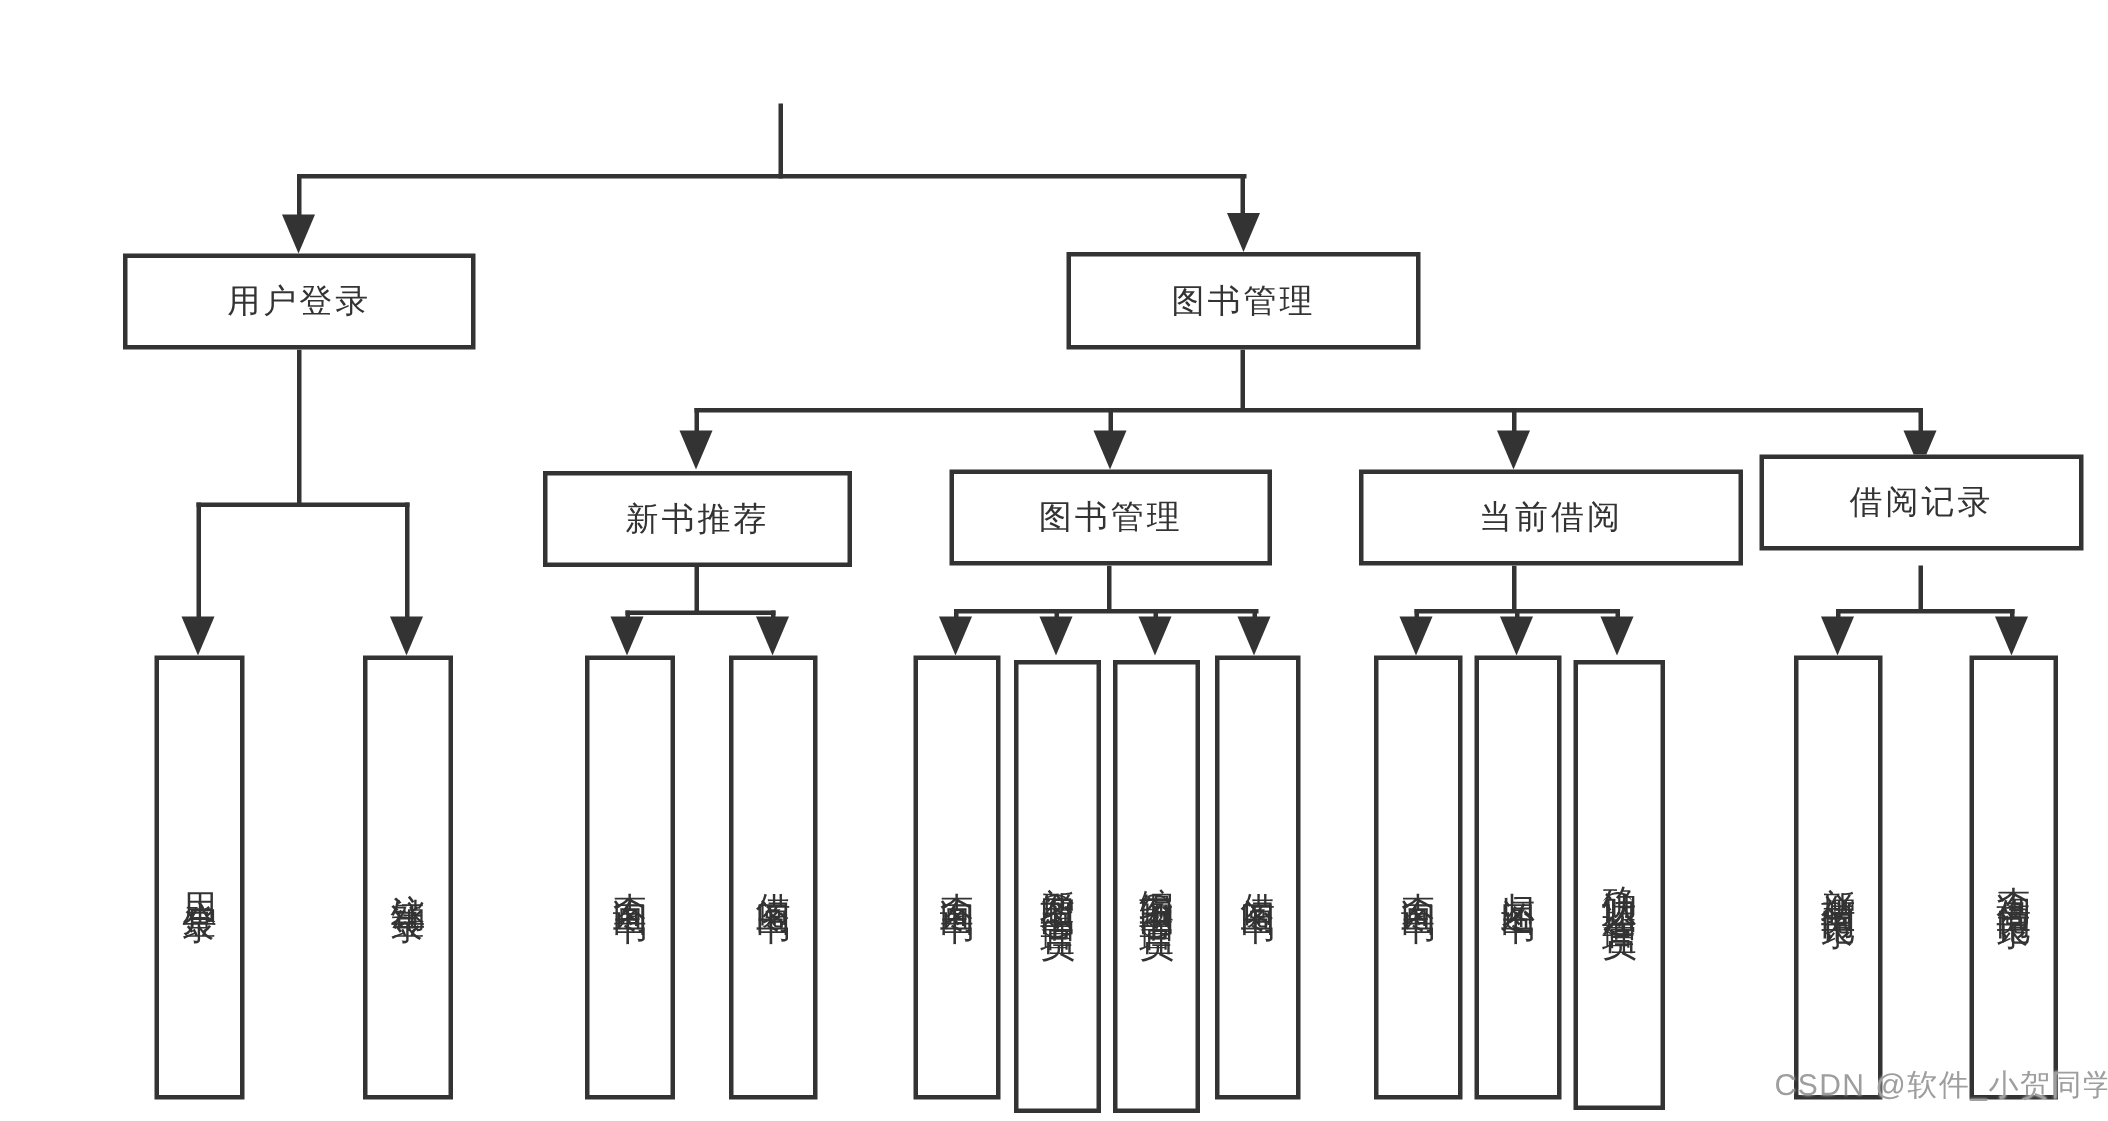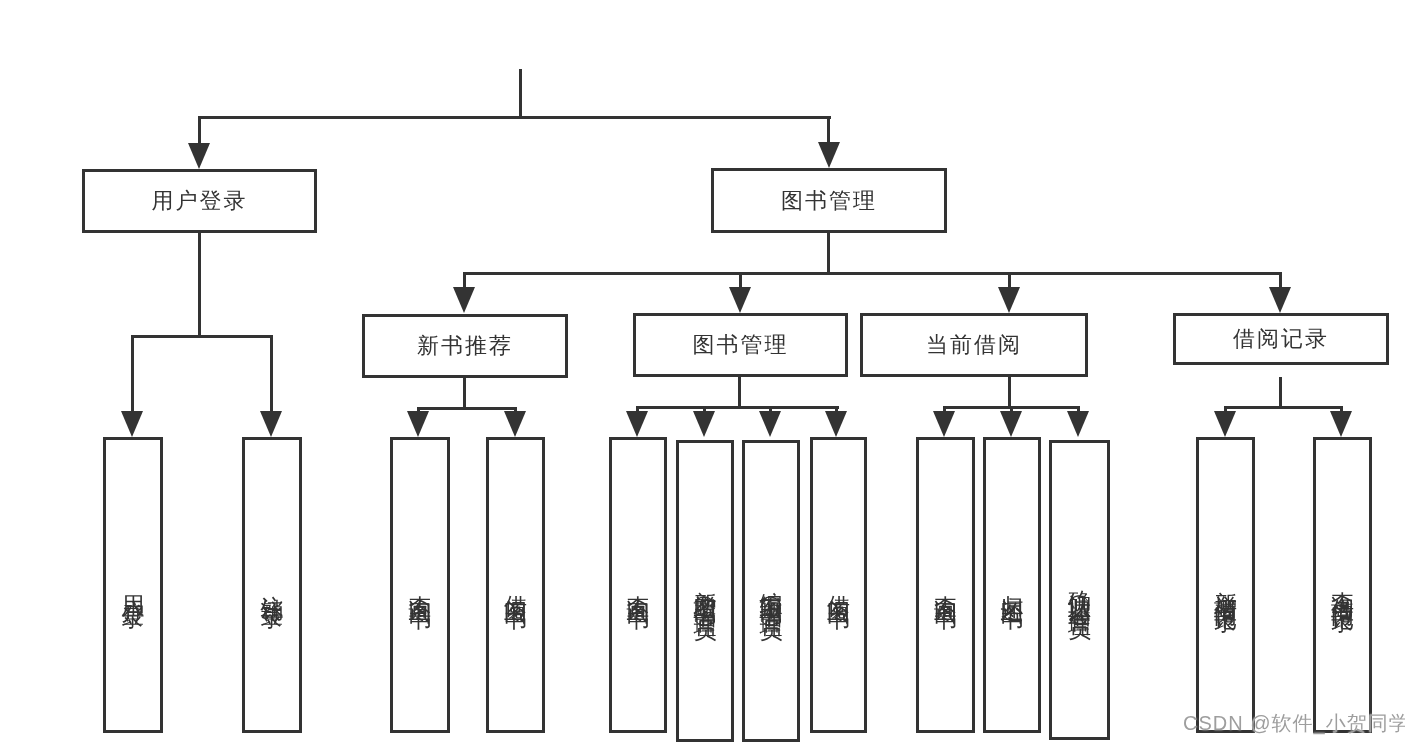--- a/index.html
+++ b/index.html
@@ -66,24 +66,24 @@
   <div class="arrow" style="left:998px;top:287px"></div>
   <div class="vline" style="left:1279px;top:272px;height:18px"></div>
   <div class="arrow" style="left:1269px;top:287px"></div>
 
   <div class="box" style="left:362px;top:314px;width:206px;height:64px">
     <span>新书推荐</span>
   </div>
   <div class="box" style="left:633px;top:313px;width:215px;height:64px">
     <span>图书管理</span>
   </div>
-  <div class="box" style="left:860px;top:313px;width:228px;height:64px">
+  <div class="box" style="left:906px;top:313px;width:256px;height:64px">
     <span>当前借阅</span>
   </div>
-  <div class="box" style="left:1173px;top:313px;width:216px;height:52px">
+  <div class="box" style="left:1173px;top:303px;width:216px;height:64px">
     <span>借阅记录</span>
   </div>
 
   <div class="vline" style="left:463px;top:377px;height:31px"></div>
   <div class="hline" style="left:417px;top:407px;width:100px"></div>
   <div class="vline" style="left:417px;top:407px;height:8px"></div>
   <div class="arrow" style="left:407px;top:411px"></div>
   <div class="vline" style="left:514px;top:407px;height:8px"></div>
   <div class="arrow" style="left:504px;top:411px"></div>
 

